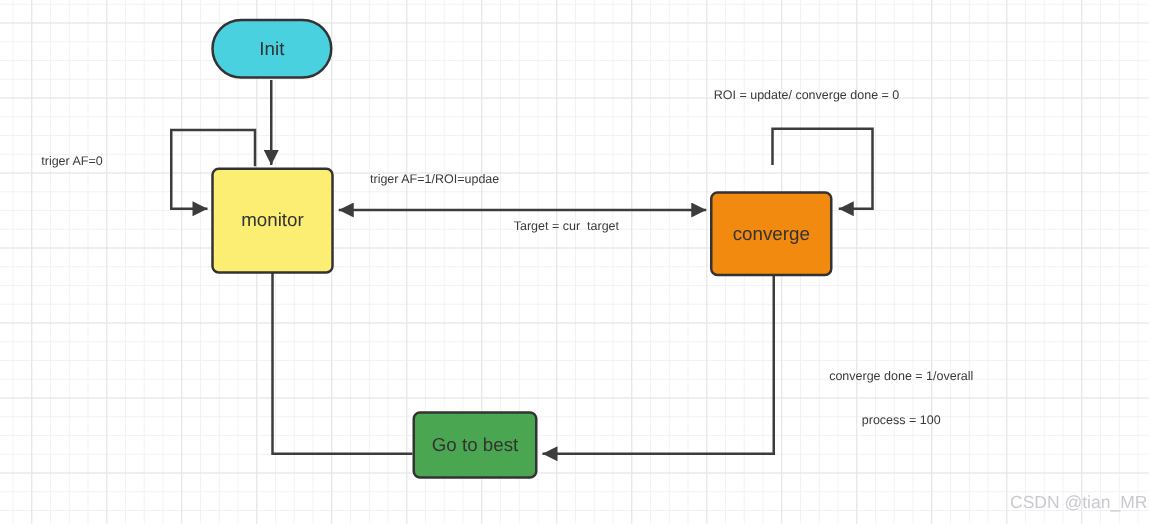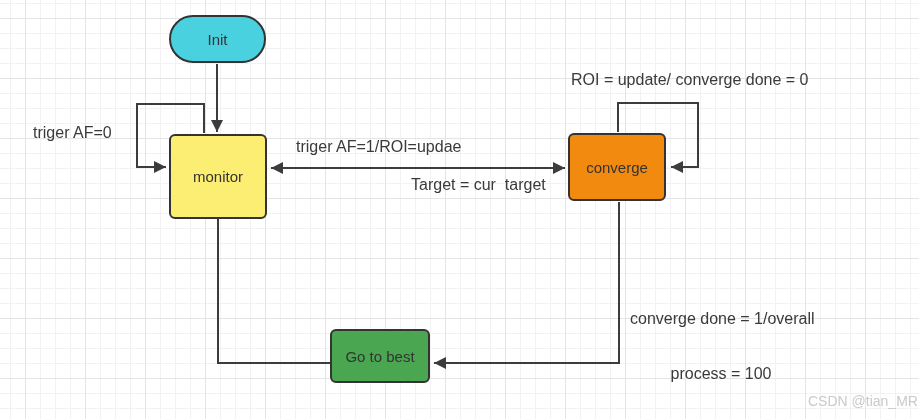--- a/index.html
+++ b/index.html
@@ -44,21 +44,21 @@
   }
   .node-init {
     left: 169px; top: 15px; width: 97px; height: 48px;
     border-radius: 24px;
   }
   .node-monitor  { left: 169px; top: 134px; width: 98px; height: 85px; }
   .node-converge { left: 568px; top: 133px; width: 98px; height: 68px; }
   .node-best     { left: 330px; top: 329px; width: 100px; height: 54px; }
   .edge-label {
     position: absolute;
-    font-size: 16px;
+    font-size: 10px;
     color: #3a3a3a;
     white-space: pre;
     line-height: 1.15;
   }
   .lbl-monitor-self         { left: 33px;  top: 124px; }
   .lbl-monitor-converge-top { left: 296px; top: 138px; }
   .lbl-monitor-converge-bot { left: 411px; top: 176px; text-align: right; }
   .lbl-converge-self        { left: 571px; top: 71px; }
   .lbl-converge-best {
     left: 630px; top: 273px; width: 182px;
@@ -98,21 +98,21 @@
   </svg>
 
   <div class="node node-init" style="background-color: rgb(74, 209, 224); align-items: center;">
     <span>Init</span>
   </div>
 
   <div class="node node-monitor" style="background-color: rgb(252, 238, 114);">
     <span>monitor</span>
   </div>
 
-  <div class="node node-converge" style="background-color: rgb(241, 138, 14);">
+  <div class="node node-converge" style="background-color: rgb(241, 138, 14); margin-top: 20px;">
     <span>converge</span>
   </div>
 
   <div class="node node-best" style="background-color: rgb(74, 166, 80);">
     <span>Go to best</span>
   </div>
 
   <div class="edge-label lbl-monitor-self">triger AF=0</div>
 
   <div class="edge-label lbl-monitor-converge-top">triger AF=1/ROI=updae</div>

